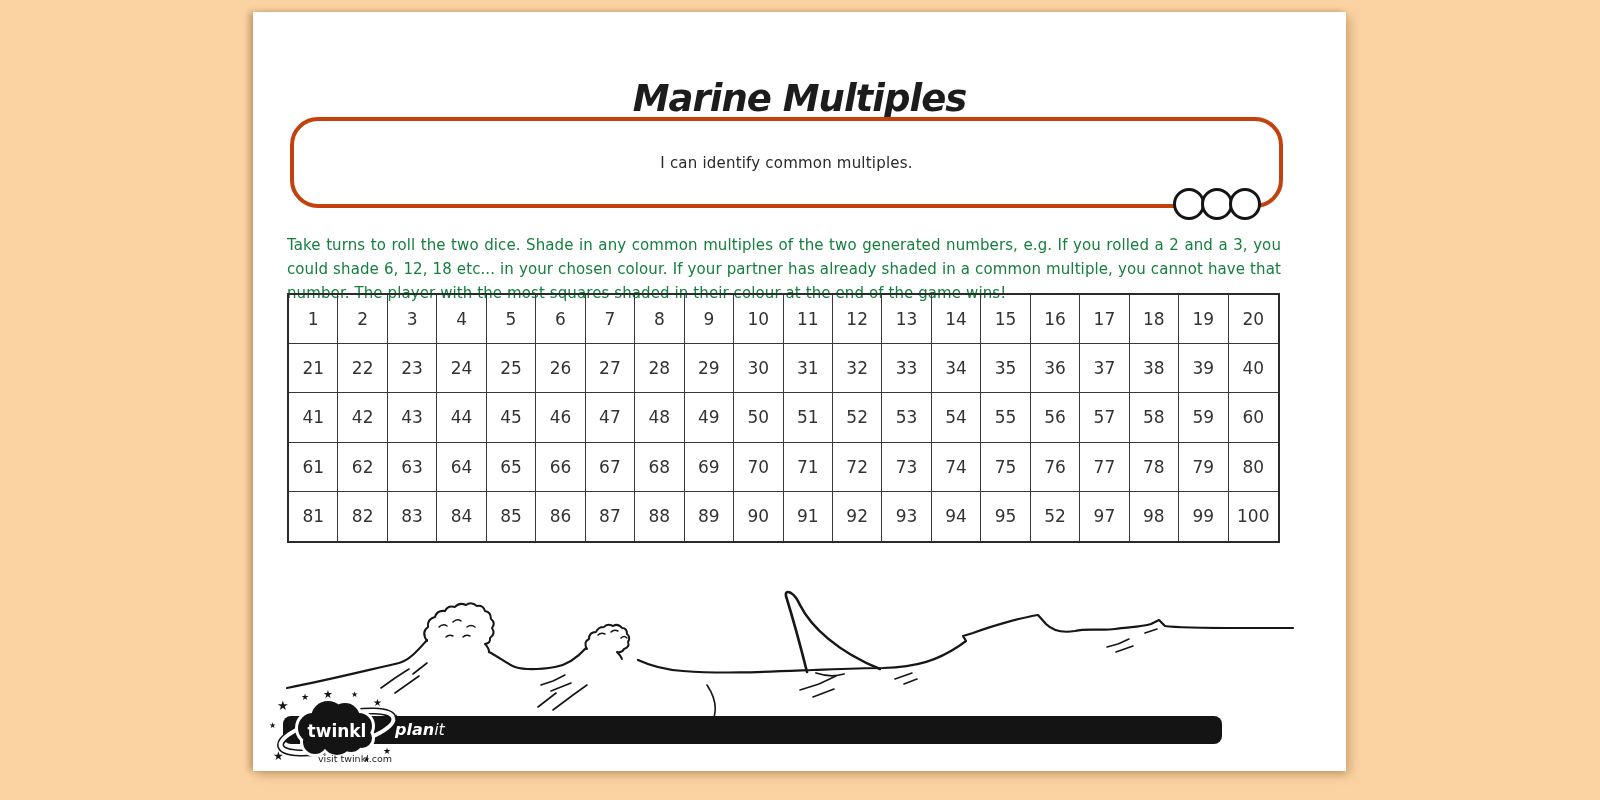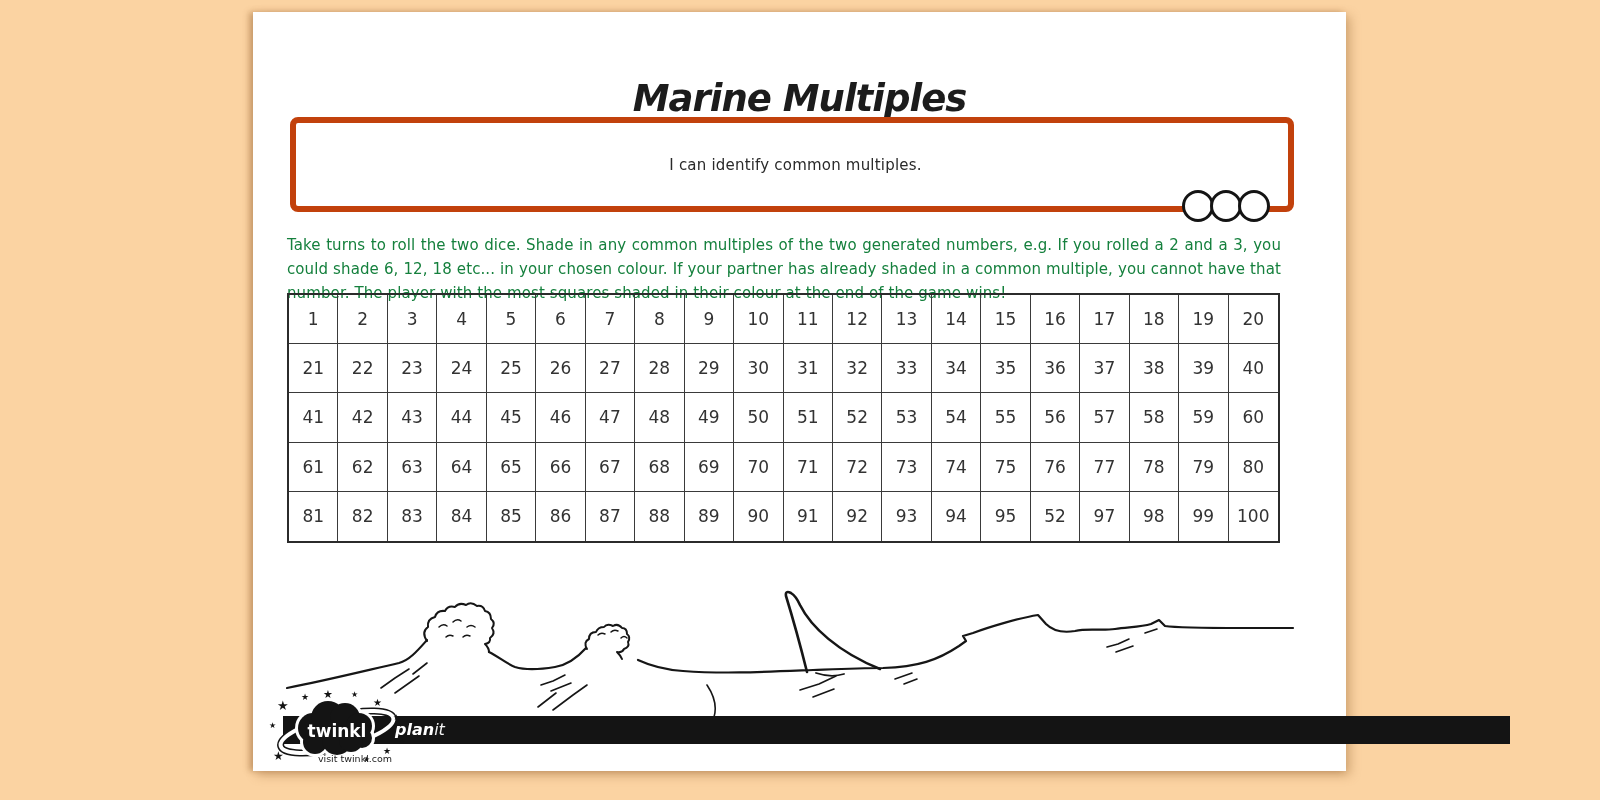--- a/index.html
+++ b/index.html
@@ -2,37 +2,37 @@
 <html><head>
 <meta charset="utf-8">
 <style>
   html,body{margin:0;padding:0;width:1600px;height:800px;overflow:hidden;
     background:#fbd3a2;font-family:"DejaVu Sans","Liberation Sans",sans-serif;}
   .page{position:absolute;left:253px;top:12px;width:1093px;height:759px;
     background:#ffffff;box-shadow:-4px 0 6px rgba(150,100,50,.45),4px 4px 10px rgba(150,100,50,.40);}
   .title{position:absolute;top:40px;left:0;width:100%;text-align:center;
     font-size:37px;font-weight:bold;color:#1c1c1c;letter-spacing:-1px;font-style:italic;}
   .objective-box{position:absolute;left:37px;top:105px;width:985px;height:83px;
-    border:6px solid #c2410c;border-radius:8px;display:flex;align-items:center;justify-content:center;padding-left:7px;}
+    border:4px solid #c2410c;border-radius:28px;display:flex;align-items:center;justify-content:center;}
   .objective-text{font-size:15px;color:#2a2a2a;letter-spacing:.2px;}
   .assess-circle{position:absolute;bottom:-16px;width:26px;height:26px;border:3.5px solid #141414;
     border-radius:50%;background:#ffffff;}
   .c1{right:74px}.c2{right:46px}.c3{right:18px}
   .instructions{position:absolute;left:34px;top:206px;width:994px;
     font-size:15px;line-height:24px;color:#15803d;text-align:justify;letter-spacing:.1px;}
   .grid{position:absolute;left:34px;top:281px;width:993px;height:250px;
     display:grid;grid-template-columns:repeat(20,1fr);grid-auto-rows:1fr;
     border:2px solid #2b2b2b;box-sizing:border-box;}
   .cell{border-right:1.5px solid #3a3a3a;border-bottom:1.5px solid #3a3a3a;
     display:flex;align-items:center;justify-content:center;
     font-size:17px;color:#333;}
   .cell:nth-child(20n){border-right:none;}
   .cell:nth-child(n+81){border-bottom:none;}
   .waves{position:absolute;left:30px;top:555px;width:1014px;height:152px;}
-  .footer-bar{position:absolute;left:30px;top:704px;width:1227px;height:28px;background:#141414;}
+  .footer-bar{position:absolute;left:30px;top:704px;width:939px;height:28px;background:#141414;border-radius:8px;}
   .planit{position:absolute;left:112px;top:0;height:28px;line-height:28px;
     color:#fff;font-size:16px;font-style:italic;}
   .planit b{font-weight:bold;}
   .planit span{font-weight:normal;opacity:.95;}
   .breadcrumb{position:absolute;right:20px;top:0;height:28px;line-height:28px;
     color:#ffffff;font-size:10.5px;white-space:nowrap;}
   .breadcrumb b{font-weight:bold;}
   .logo{position:absolute;left:12px;top:676px;width:150px;height:80px;}
   .visit{position:absolute;left:42px;top:741px;width:120px;text-align:center;
     font-size:9.5px;color:#1c1c1c;}

